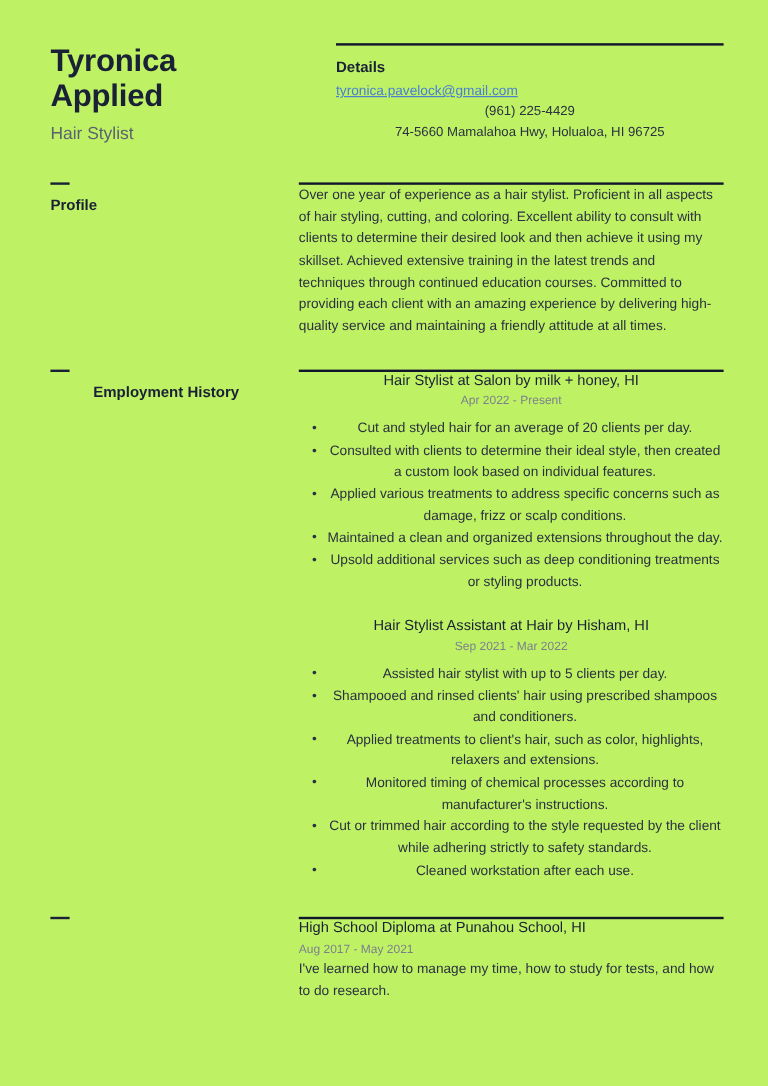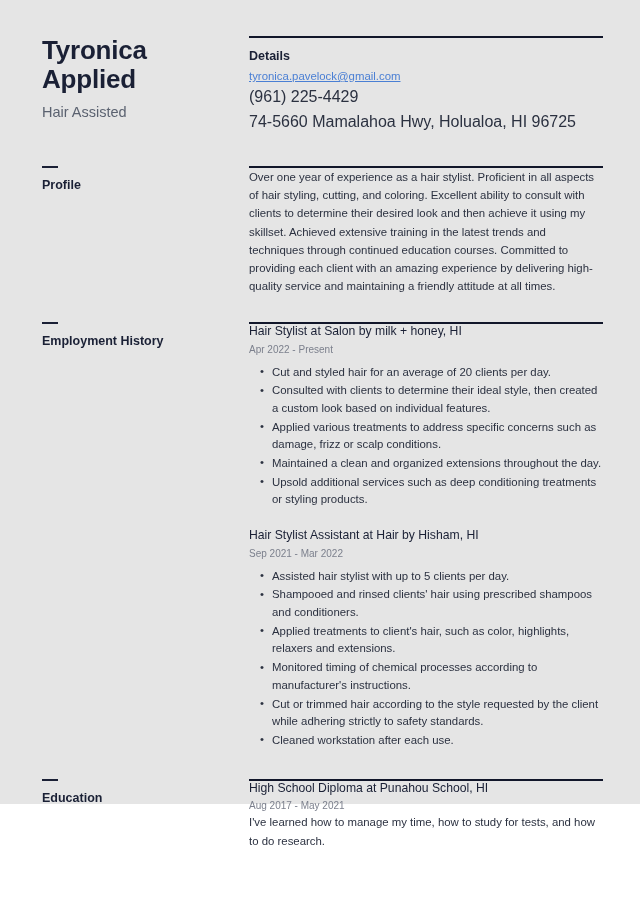--- a/index.html
+++ b/index.html
@@ -10,22 +10,22 @@
   body {
     width: 640px;
     height: 905px;
     font-family: "Liberation Sans", sans-serif;
     color: #1a2035;
     -webkit-font-smoothing: antialiased;
   }
   .page {
     position: relative;
     width: 640px;
-    height: 804px;
-    background: #e5e5e5;
+    height: 905px;
+    background: #bef264;
     box-sizing: border-box;
     padding: 36px 37px 16px 42px;
   }
   .row {
     display: flex;
     align-items: flex-start;
   }
   .col-left {
     width: 207px;
     flex: 0 0 207px;
@@ -76,23 +76,24 @@
     background: #11162a;
     width: 100%;
   }
   .sec-title {
     font-size: 12.5px;
     font-weight: bold;
     color: #1a2035;
     margin-top: 11px;
   }
   .detail-line {
-    font-size: 16px;
+    font-size: 11px;
     line-height: 1.52;
     color: #2b3140;
+    text-align: center;
   }
   .link {
     font-size: 11.4px;
     line-height: 1.52;
     color: #4a7fd4;
     text-decoration: underline;
     display: inline-block;
   }
   .body-text {
     font-size: 11.4px;
@@ -126,40 +127,40 @@
   ul.bullets li:before {
     content: "•";
     position: absolute;
     left: -12px;
     top: -0.5px;
     color: #2b3140;
     font-size: 11.4px;
   }
 
   
-  .block-details { margin-top: 0; }
+  .block-details { margin-top: 0; margin-left: 31px; }
   .sec-gap-profile { margin-top: 32px; }
-  .sec-gap-emp { margin-top: 26px; }
+  .sec-gap-emp { margin-top: 26px; text-align: center; }
   .sec-gap-edu { margin-top: 28px; }
   .entry-gap { margin-top: 19px; }
   .para-gap { }
   .details-list { margin-top: 3px; }
 </style>
 </head>
 <body>
 
 <div class="page">
 
   <div class="row">
     <div class="col-left">
       <div class="name">
         <div>Tyronica</div>
         <div>Applied</div>
       </div>
-      <div class="job-title">Hair Assisted</div>
+      <div class="job-title">Hair Stylist</div>
     </div>
 
     <div class="col-right block-details">
       <div class="hrule"></div>
       <div class="sec-title">Details</div>
       <div class="details-list">
         <a class="link" href="#">tyronica.pavelock@gmail.com</a>
         <div class="detail-line">(961) 225-4429</div>
         <div class="detail-line">74-5660 Mamalahoa Hwy, Holualoa, HI 96725</div>
       </div>
@@ -213,21 +214,20 @@
           <li>Cleaned workstation after each use.</li>
         </ul>
       </div>
     </div>
   </div>
 
   <div class="row sec-gap-edu">
     <div class="col-left">
       <div class="side-label-block">
         <div class="side-dash"></div>
-        <div class="side-label">Education</div>
       </div>
     </div>
     <div class="col-right">
       <div class="hrule"></div>
       <div class="para-gap">
         <div class="entry-title">High School Diploma at Punahou School, HI</div>
         <div class="entry-date">Aug 2017 - May 2021</div>
         <div class="body-text para-gap">I've learned how to manage my time, how to study for tests, and how to do research.</div>
       </div>
     </div>

